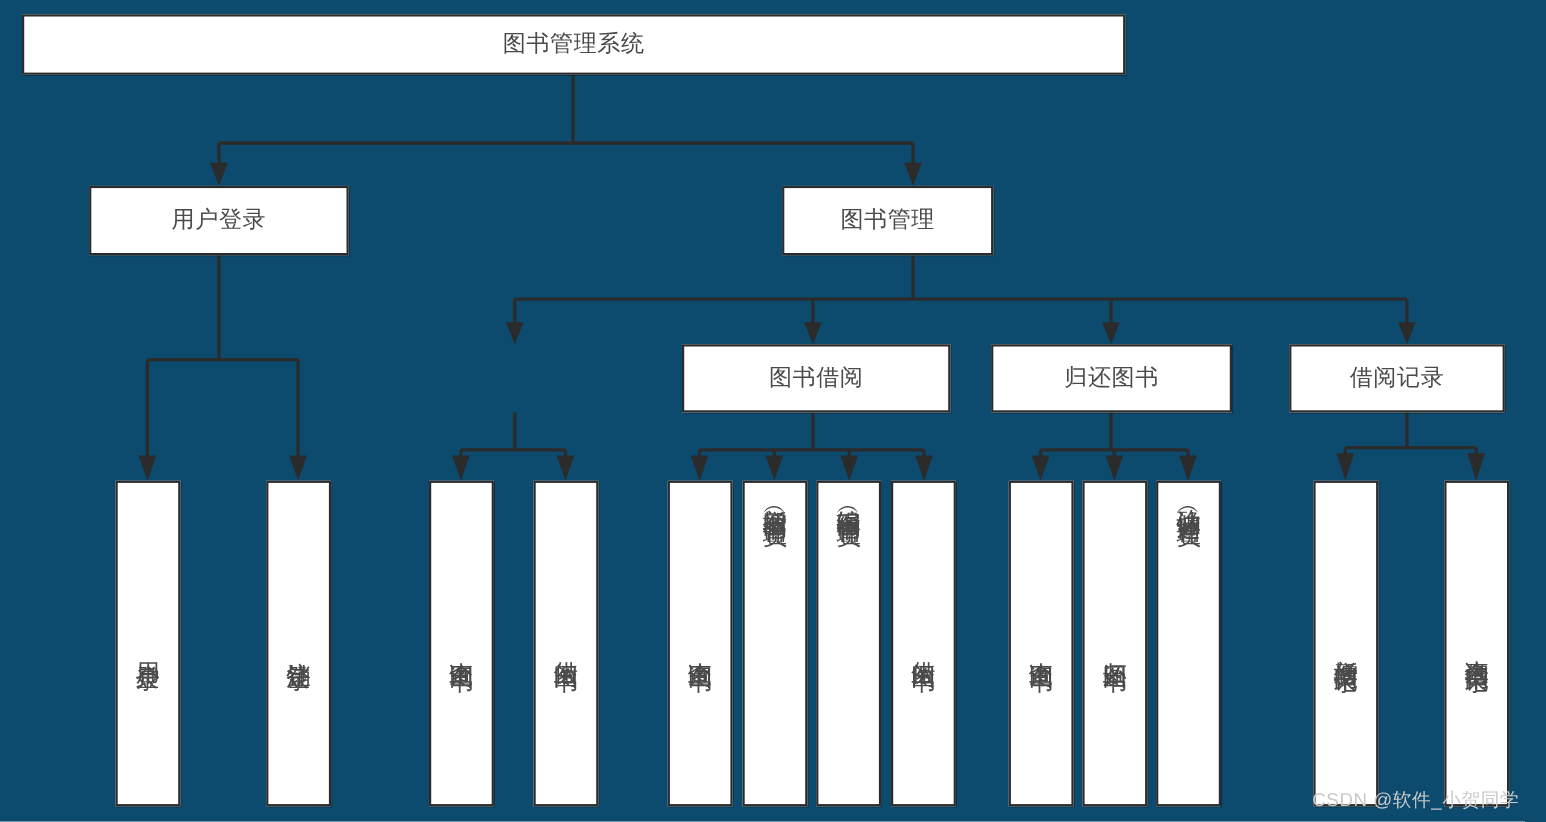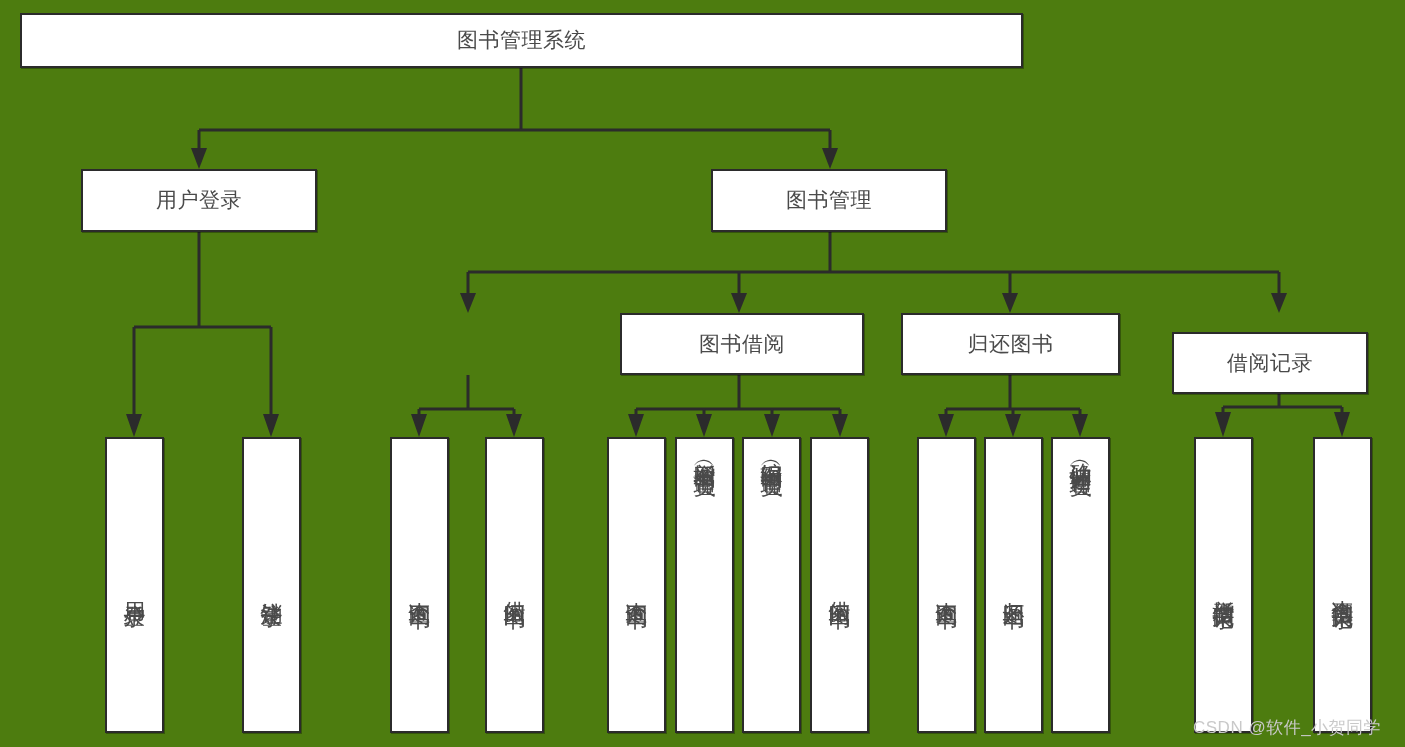--- a/index.html
+++ b/index.html
@@ -8,21 +8,21 @@
     padding: 0;
     background: #ffffff;
   }
   body {
     font-family: "Liberation Sans", "DejaVu Sans", sans-serif;
   }
   #canvas {
     position: relative;
     width: 1405px;
     height: 747px;
-    background: #4d7c0f;
+    background: #0c4a6e;
     overflow: hidden;
   }
   svg.diagram {
     position: absolute;
     left: 0;
     top: 0;
     width: 1405px;
     height: 747px;
   }
   .node-box {
@@ -157,34 +157,34 @@
   </svg>
 
   <div class="node-box" style="left:20px; top:13px; width:1003px; height:55px;">
     <span class="node-label">图书管理系统</span>
   </div>
 
   <div class="node-box" style="left:81px; top:169px; width:236px; height:63px;">
     <span class="node-label">用户登录</span>
   </div>
 
-  <div class="node-box" style="left:711px; top:169px; width:236px; height:63px;">
+  <div class="node-box" style="left:711px; top:169px; width:192px; height:63px;">
     <span class="node-label">图书管理</span>
   </div>
 
 
   <div class="node-box" style="left:620px; top:313px; width:244px; height:62px;">
     <span class="node-label">图书借阅</span>
   </div>
 
   <div class="node-box" style="left:901px; top:313px; width:219px; height:62px;">
     <span class="node-label">归还图书</span>
   </div>
 
-  <div class="node-box" style="left:1172px; top:332px; width:196px; height:62px;">
+  <div class="node-box" style="left:1172px; top:313px; width:196px; height:62px;">
     <span class="node-label">借阅记录</span>
   </div>
 
   <div class="node-box vertical center" style="left:105px; top:437px; width:59px; height:296px;">
     <span class="node-label">用户登录</span>
   </div>
 
   <div class="node-box vertical center" style="left:242px; top:437px; width:59px; height:296px;">
     <span class="node-label">注销登录</span>
   </div>

